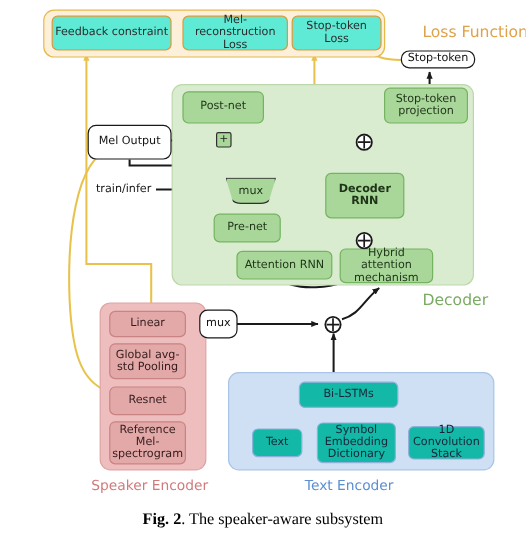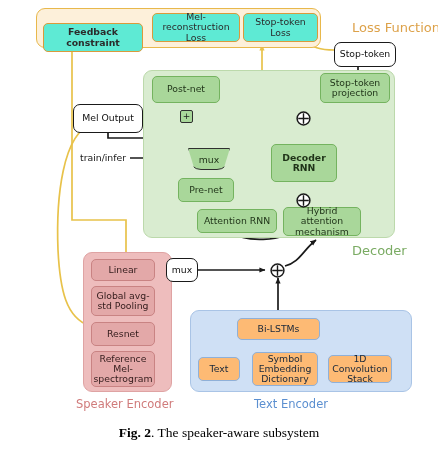--- a/index.html
+++ b/index.html
@@ -15,21 +15,21 @@
   .panel.spk{background:#eebdbd;border:1.3px solid #dfa3a3;}
   .panel.txt{background:#cfe0f5;border:1.3px solid #a9c4e6;}
 
   .node{position:absolute;box-sizing:border-box;display:flex;
         align-items:center;justify-content:center;text-align:center;
         border-radius:5px;line-height:1.08;}
 
   .n-loss{background:#5eead4;border:1.1px solid #d99a3b;color:#2b2b2b;}
   .n-dec {background:#a9d79a;border:1.1px solid #74b35f;color:#1f3318;}
   .n-spk {background:#e3a8a8;border:1.1px solid #c98383;color:#331c1c;}
-  .n-txt {background:#fdba74;border:1.1px solid #8fb0d8;color:#16263a;}
+  .n-txt {background:#14b8a6;border:1.1px solid #8fb0d8;color:#16263a;margin-left:12px;}
   .n-white{background:#ffffff;border:1.6px solid #1a1a1a;color:#111;border-radius:7px;}
 
   .plusbox{position:absolute;box-sizing:border-box;width:13px;height:13px;
            background:#a9d79a;border:1.4px solid #2f2f2f;border-radius:2px;
            display:flex;align-items:center;justify-content:center;
            font-size:9px;color:#1d1d1d;line-height:1;}
 
   .mux{position:absolute;box-sizing:border-box;background:#a9d79a;
        border:1.4px solid #2f2f2f;
        border-radius:0 0 13px 13px;
@@ -143,25 +143,25 @@
 
   <div class="panel spk" style="left:83px;top:252px;width:89px;height:140px;"></div>
 
   <div class="panel txt" style="left:190px;top:310px;width:222px;height:82px;"></div>
 
   <div class="grouplabel gl-loss" style="left:352px;top:20px;font-size:13px;">Loss Function</div>
   <div class="grouplabel gl-dec" style="left:352px;top:243px;font-size:13px;">Decoder</div>
   <div class="grouplabel gl-spk" style="left:76px;top:397px;font-size:11.5px;">Speaker Encoder</div>
   <div class="grouplabel gl-txt" style="left:254px;top:397px;font-size:11.5px;">Text Encoder</div>
 
-  <div class="node n-loss" style="left:43px;top:23px;width:100px;height:29px;font-size:9.3px;font-weight:bold;">Feedback constraint</div>
+  <div class="node n-loss" style="left:43px;top:13px;width:100px;height:29px;font-size:9.3px;">Feedback constraint</div>
   <div class="node n-loss" style="left:152px;top:13px;width:88px;height:29px;font-size:9.3px;padding:0 3px;">Mel-reconstruction Loss</div>
   <div class="node n-loss" style="left:243px;top:13px;width:75px;height:29px;font-size:9.3px;">Stop-token Loss</div>
 
-  <div class="node n-white" style="left:334px;top:42px;width:62px;height:25px;font-size:9.3px;">Stop-token</div>
+  <div class="node n-white" style="left:334px;top:42px;width:62px;height:15px;font-size:9.3px;">Stop-token</div>
   <div class="node n-white" style="left:73px;top:104px;width:70px;height:29px;font-size:9.3px;padding:0 4px;">Mel Output</div>
   <div class="node n-white" style="left:166px;top:258px;width:32px;height:24px;font-size:9.3px;">mux</div>
 
   <div class="node n-dec" style="left:152px;top:76px;width:68px;height:27px;font-size:9.3px;">Post-net</div>
   <div class="node n-dec" style="left:320px;top:73px;width:70px;height:30px;font-size:9.3px;padding:0 2px;">Stop-token projection</div>
   <div class="node n-dec" style="left:271px;top:144px;width:66px;height:38px;font-size:9.3px;font-weight:bold;">Decoder RNN</div>
   <div class="node n-dec" style="left:178px;top:178px;width:56px;height:24px;font-size:9.3px;">Pre-net</div>
   <div class="node n-dec" style="left:197px;top:209px;width:80px;height:24px;font-size:9.3px;">Attention RNN</div>
   <div class="node n-dec" style="left:283px;top:207px;width:78px;height:29px;font-size:9.3px;padding:0 2px;">Hybrid attention mechanism</div>
 

